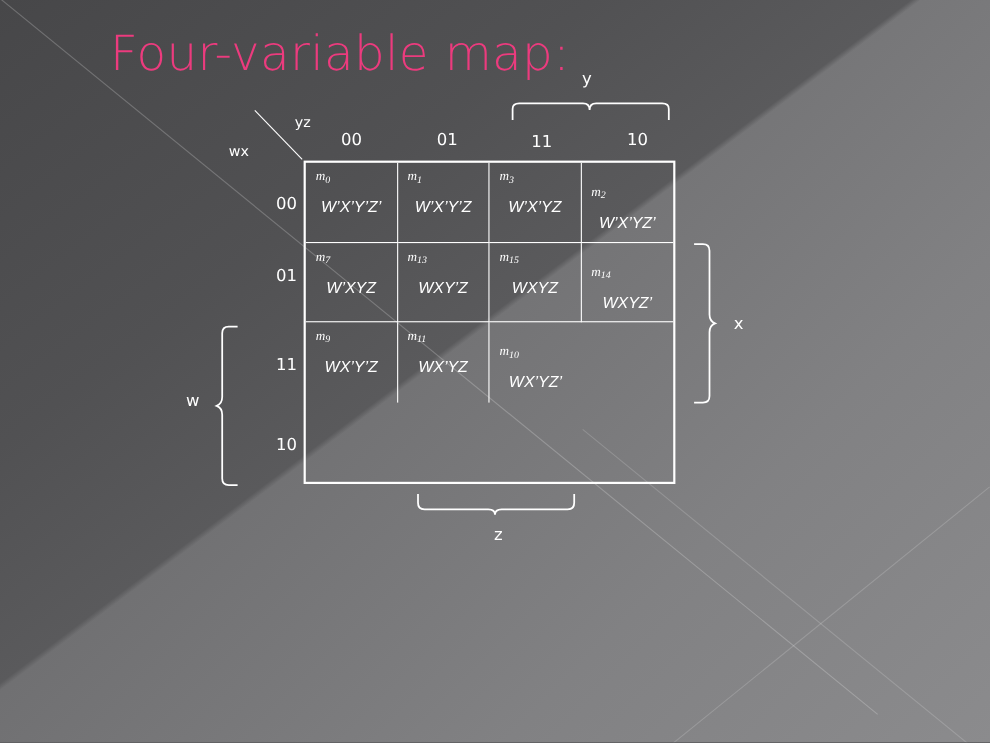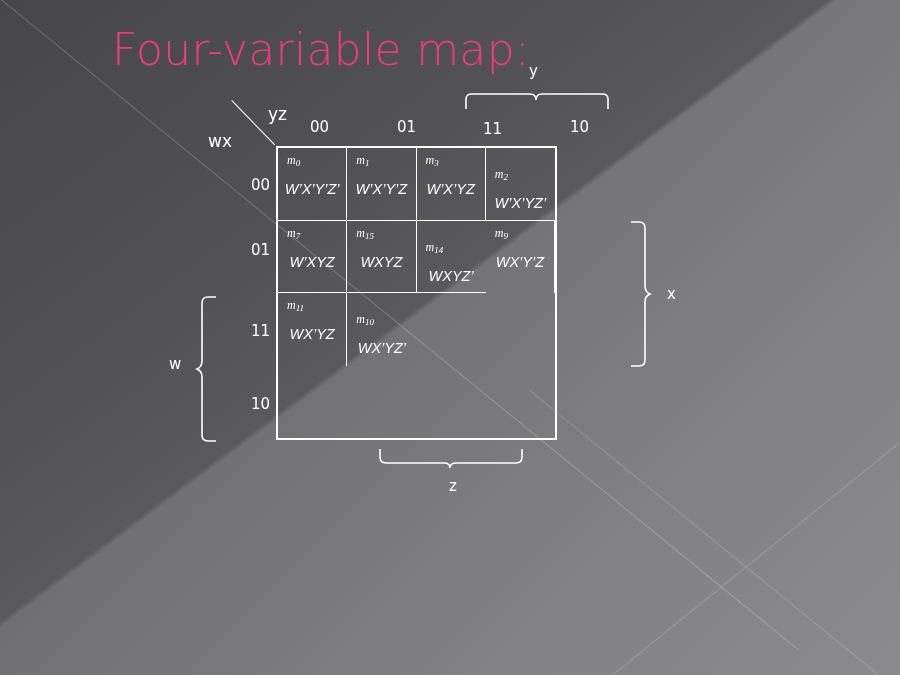--- a/index.html
+++ b/index.html
@@ -39,29 +39,28 @@
     position: absolute;
     left: 100px;
     top: 27px;
     font-size: 44px;
     line-height: 1.05;
     letter-spacing: 0.3px;
     color: #ec3b7e;
     font-family: "DejaVu Sans", sans-serif;
     font-weight: 300;
     white-space: nowrap;
-    margin-left: 12px;
   }
 
   
   #kmap {
     position: absolute;
     left: 276px;
     top: 146px;
-    width: 281px;
+    width: 338px;
     height: 294px;
     border: 2px solid #ffffff;
     box-sizing: border-box;
     display: grid;
     grid-template-columns: repeat(4, 1fr);
     grid-template-rows: repeat(4, 1fr);
   }
   .cell {
     border-right: 1px solid #ffffff;
     border-bottom: 1px solid #ffffff;
@@ -100,21 +99,21 @@
 
   
   .axis-text {
     position: absolute;
     color: #ffffff;
     font-family: "DejaVu Sans", sans-serif;
     white-space: nowrap;
   }
   .col-head { font-size: 15px; text-align: center; width: 87px; }
   .row-head { font-size: 15px; text-align: right; width: 34px; }
-  .corner-lbl { font-size: 17px; }
+  .corner-lbl { font-size: 13px; }
   .group-lbl { font-size: 15px; }
 
   .corner-diag {
     position: absolute;
     left: 232px;
     top: 100px;
     width: 62px;
     height: 1px;
     background: #ffffff;
     transform-origin: 0 0;
@@ -169,20 +168,24 @@
       <div class="minterm"><span>m</span><sub>2</sub></div>
       <div class="term">W’X’YZ’</div>
     </div>
 
     <div class="cell">
       <div class="minterm"><span>m</span><sub>7</sub></div>
       <div class="term">W’XYZ</div>
     </div>
 
     <div class="cell">
+      <div class="minterm"><span>m</span><sub>13</sub></div>
+      <div class="term">WXY’Z</div>
+    </div>
+    <div class="cell">
       <div class="minterm"><span>m</span><sub>15</sub></div>
       <div class="term">WXYZ</div>
     </div>
     <div class="cell lastcol">
       <div class="minterm"><span>m</span><sub>14</sub></div>
       <div class="term">WXYZ’</div>
     </div>
 
     <div class="cell lastrow">
       <div class="minterm"><span>m</span><sub>9</sub></div>

